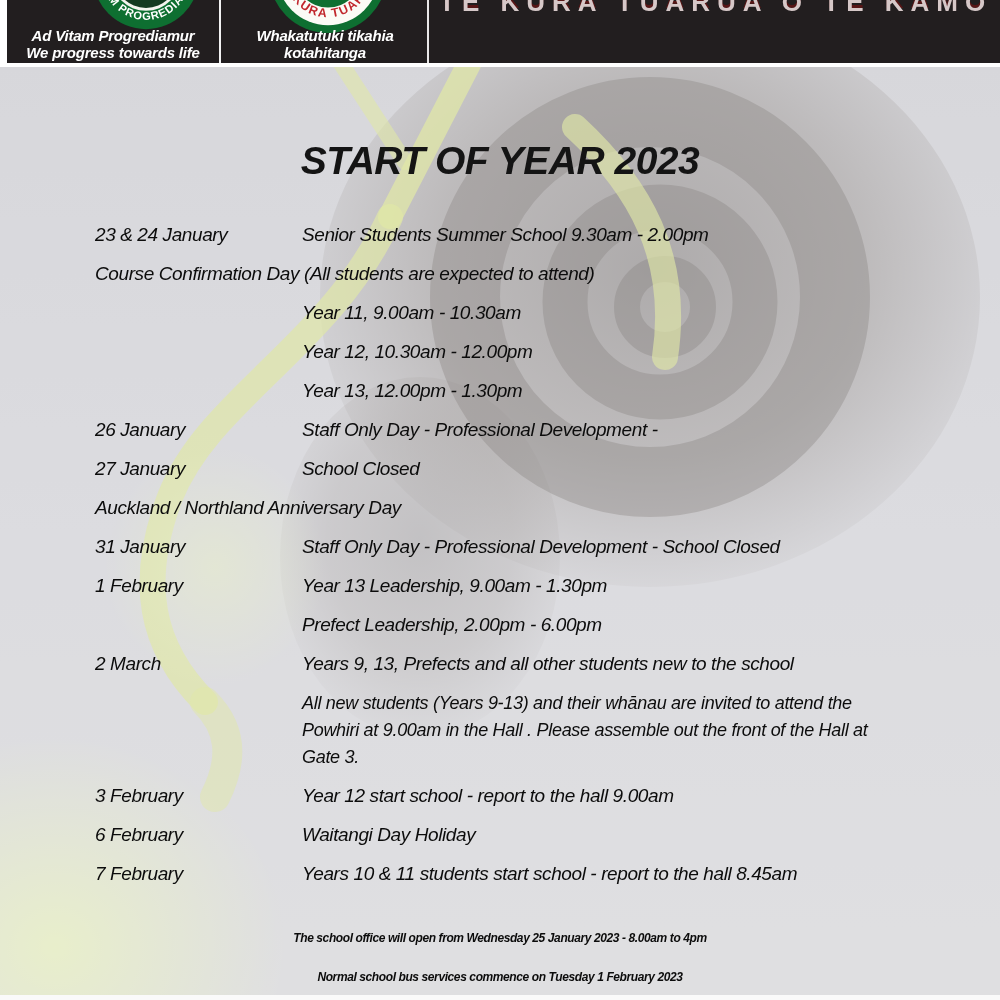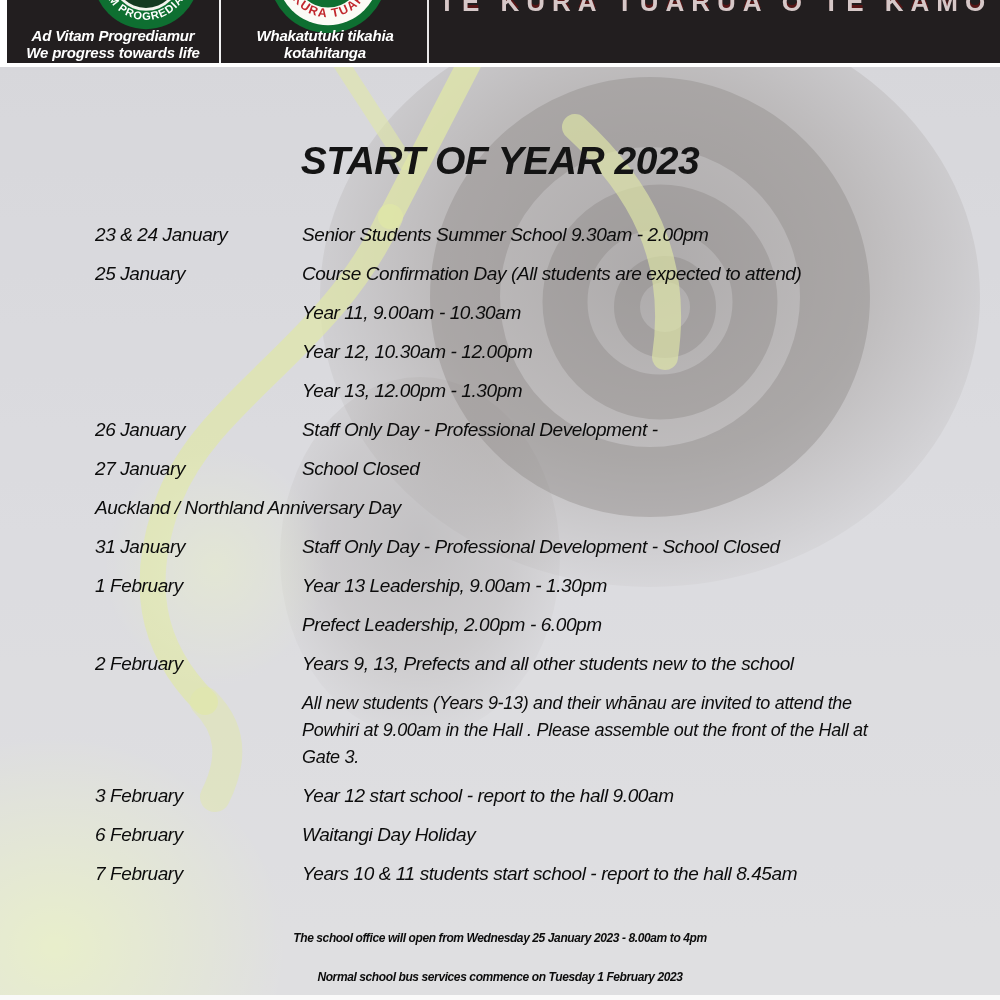--- a/index.html
+++ b/index.html
@@ -155,21 +155,20 @@
 
   <div class="doc-title">START OF YEAR 2023</div>
 
   <div class="sched">
 
     <div class="row">
       <div class="date">23 &amp; 24 January</div>
       <div class="desc">Senior Students Summer School 9.30am - 2.00pm</div>
     </div>
     <div class="row">
-      <div class="date">25 January</div>
       <div class="desc">Course Confirmation Day (All students are expected to attend)</div>
     </div>
     <div class="row">
       <div class="date"></div>
       <div class="desc">Year 11, 9.00am - 10.30am</div>
     </div>
     <div class="row">
       <div class="date"></div>
       <div class="desc">Year 12, 10.30am - 12.00pm</div>
     </div>
@@ -194,21 +193,21 @@
     </div>
     <div class="row">
       <div class="date">1 February</div>
       <div class="desc">Year 13 Leadership, 9.00am - 1.30pm</div>
     </div>
     <div class="row">
       <div class="date"></div>
       <div class="desc">Prefect Leadership, 2.00pm - 6.00pm</div>
     </div>
     <div class="row">
-      <div class="date">2 February</div>
+      <div class="date">2 March</div>
       <div class="desc">Years 9, 13, Prefects and all other students new to the school</div>
     </div>
 
     <div class="note">
       <div>All new students (Years 9-13) and their whānau are invited to attend the</div>
       <div>Powhiri at 9.00am in the Hall . Please assemble out the front of the Hall at</div>
       <div>Gate 3.</div>
     </div>
 
     <div class="row">

